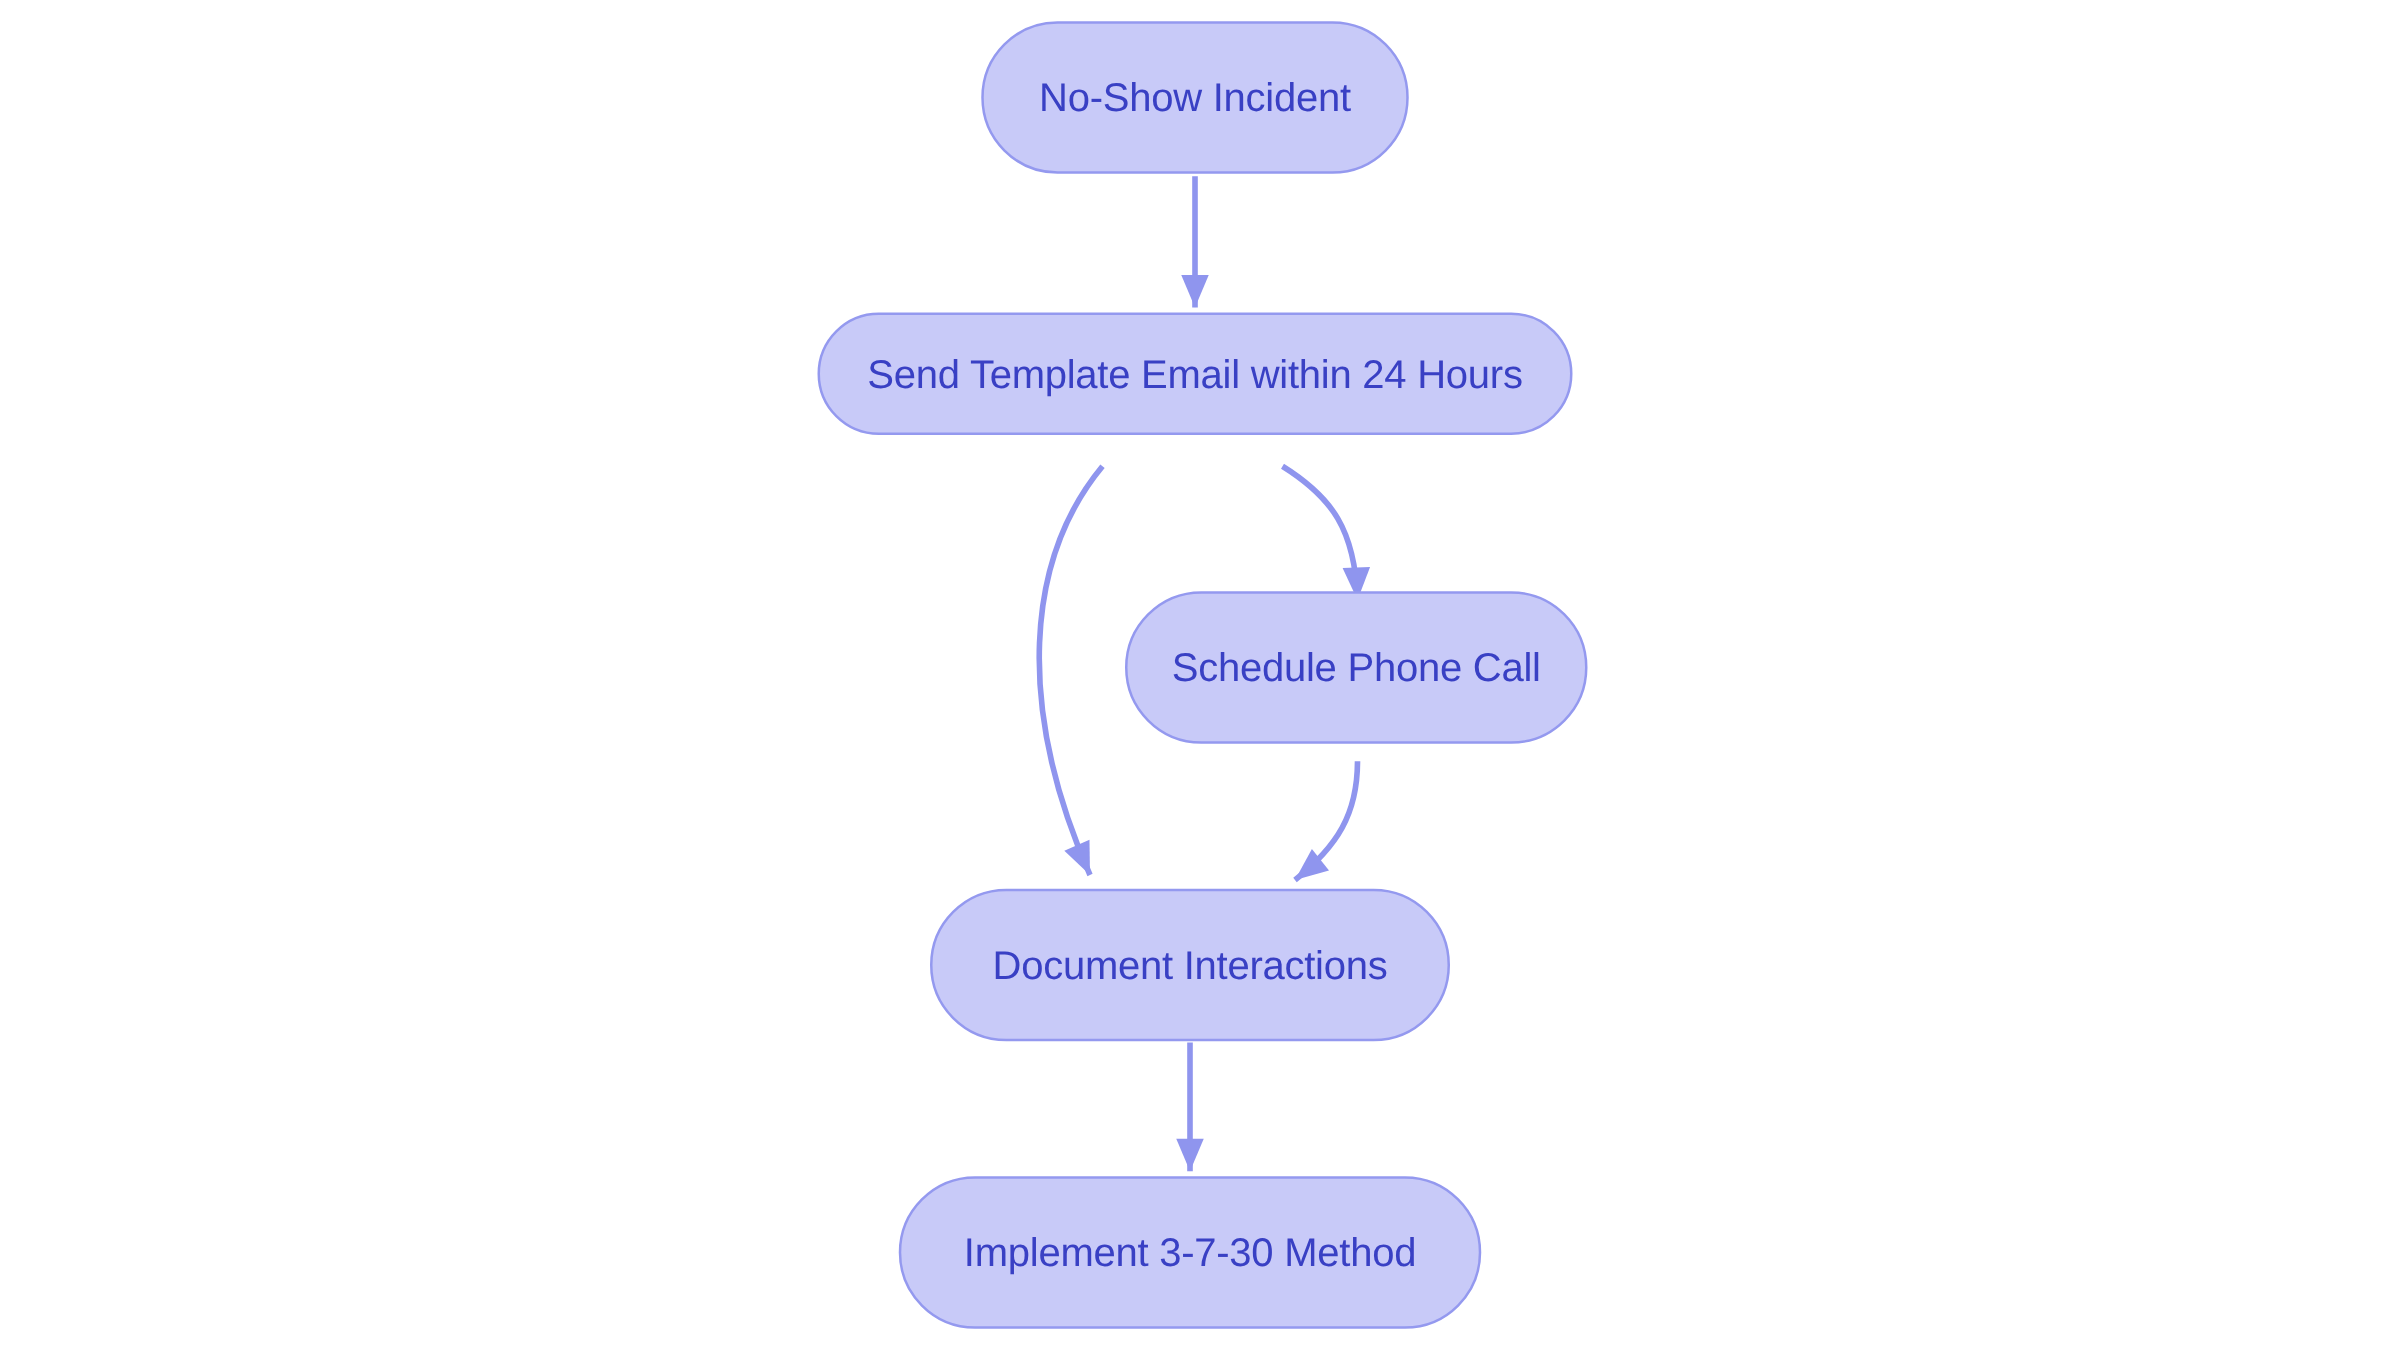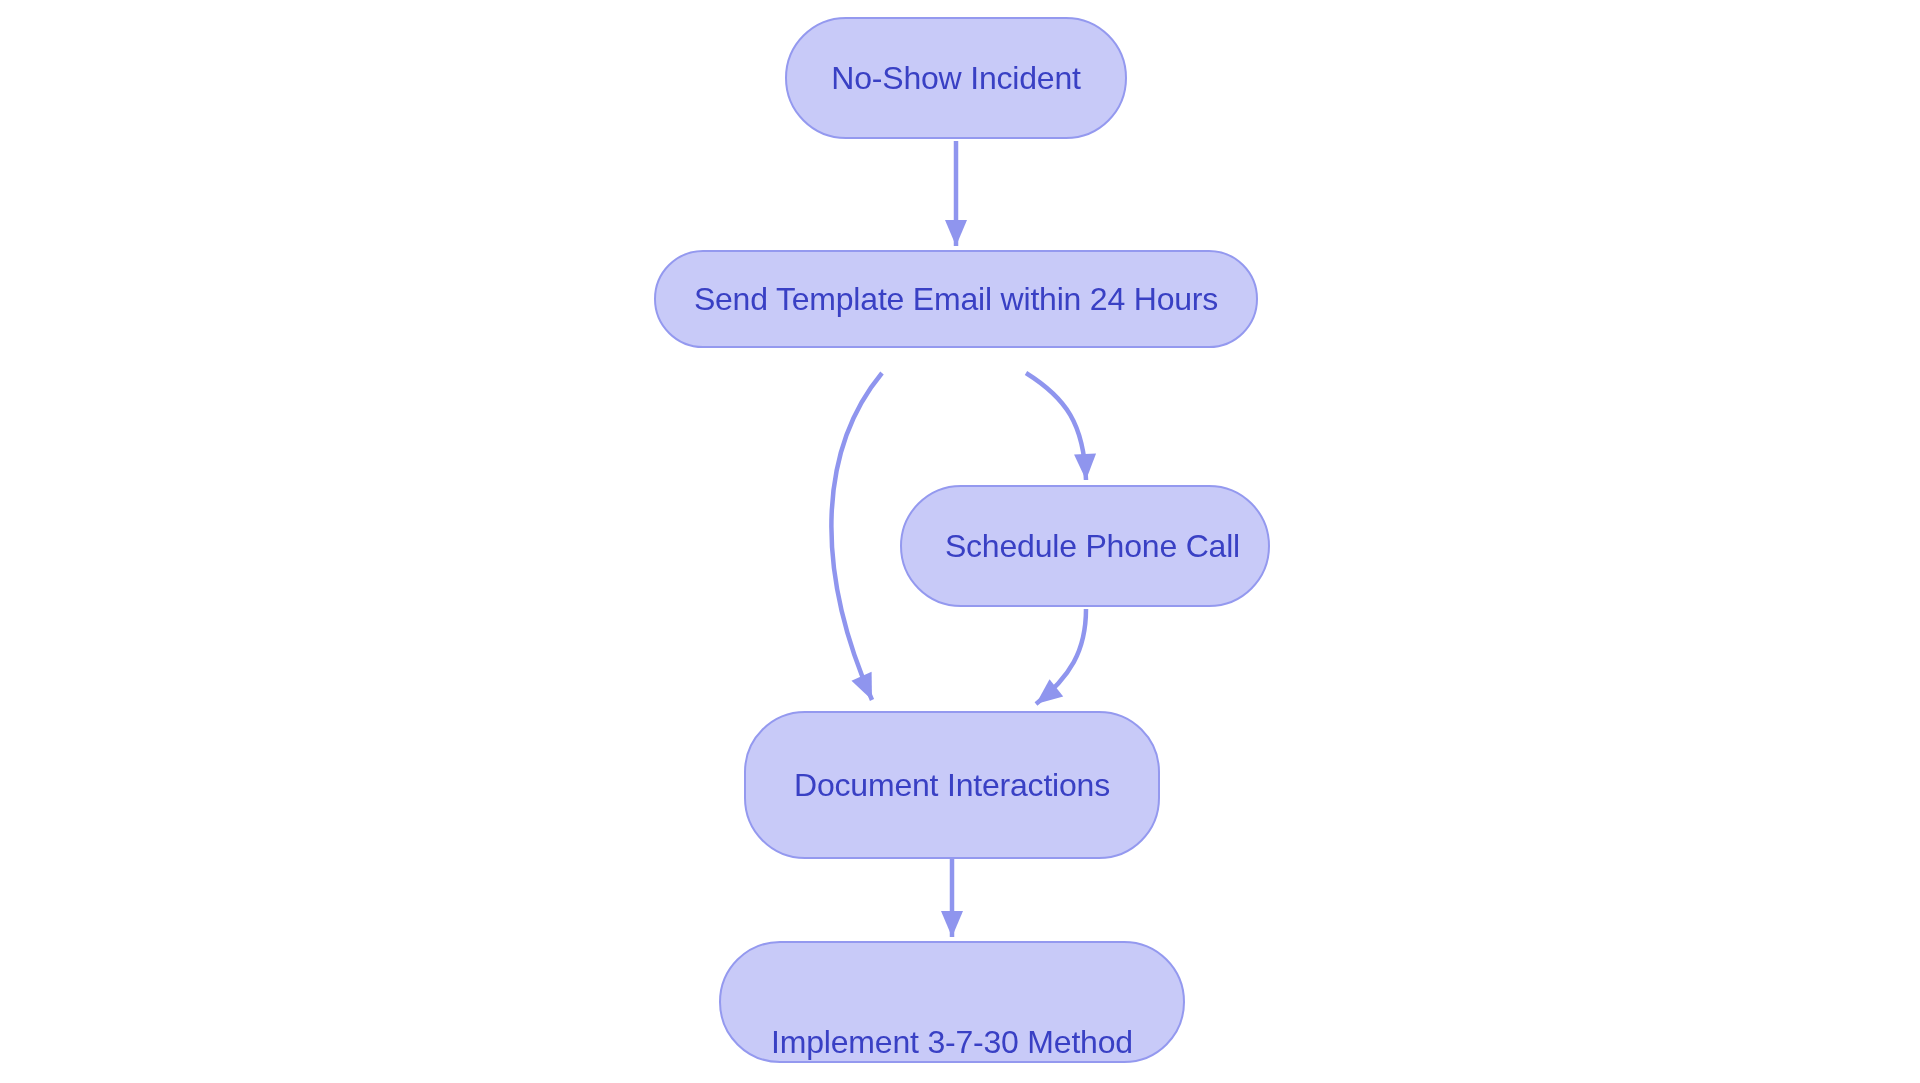--- a/index.html
+++ b/index.html
@@ -69,23 +69,23 @@
         <path class="edge" d="M 952 834 L 952 937" marker-end="url(#arrowhead)"></path>
       </g>
   </svg>
   <div id="nodes">
       <div class="flow-node" style="left: 785px; top: 17px; width: 342px; height: 122px;">
         <span class="node-label">No-Show Incident</span>
       </div>
       <div class="flow-node" style="left: 654px; top: 250px; width: 604px; height: 98px;">
         <span class="node-label">Send Template Email within 24 Hours</span>
       </div>
-      <div class="flow-node" style="left: 900px; top: 485px; width: 370px; height: 122px; justify-content: flex-end;">
+      <div class="flow-node" style="left: 900px; top: 473px; width: 370px; height: 122px;">
         <span class="node-label">Schedule Phone Call</span>
       </div>
-      <div class="flow-node" style="left: 744px; top: 711px; width: 416px; height: 148px;">
+      <div class="flow-node" style="left: 744px; top: 711px; width: 416px; height: 122px;">
         <span class="node-label">Document Interactions</span>
       </div>
-      <div class="flow-node" style="left: 719px; top: 941px; width: 466px; height: 122px; align-items: flex-end;">
+      <div class="flow-node" style="left: 719px; top: 941px; width: 466px; height: 122px;">
         <span class="node-label">Implement 3-7-30 Method</span>
       </div>
     </div>
 </div>
 
 </body></html>

